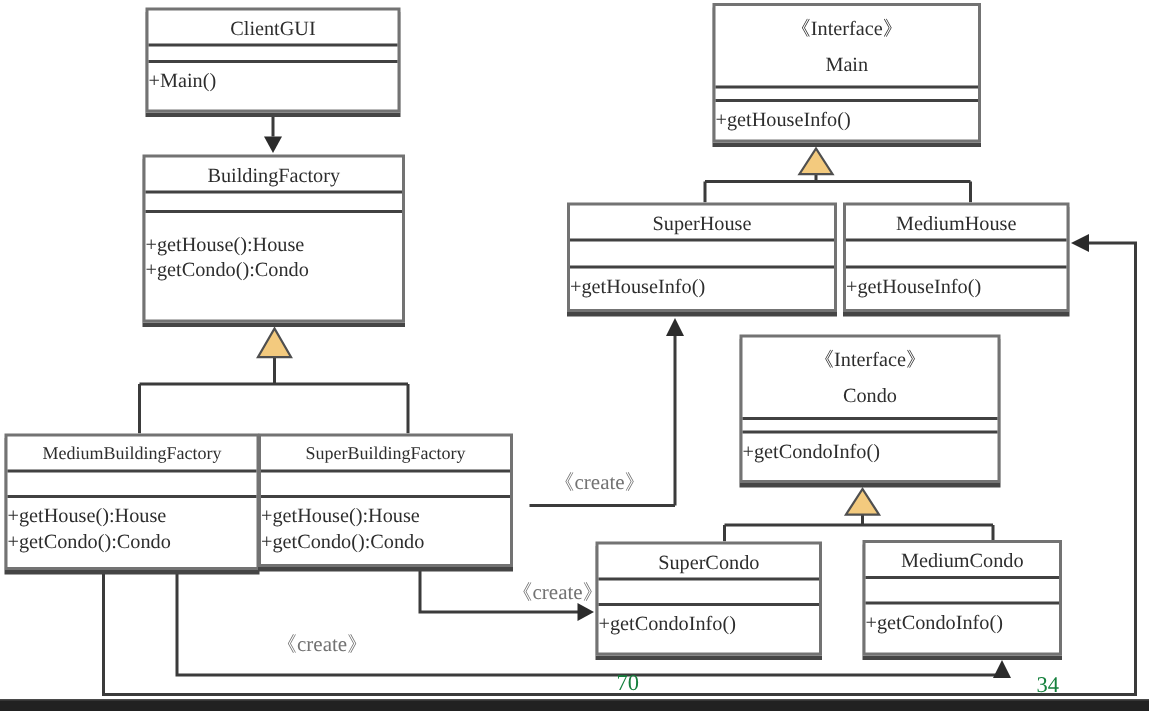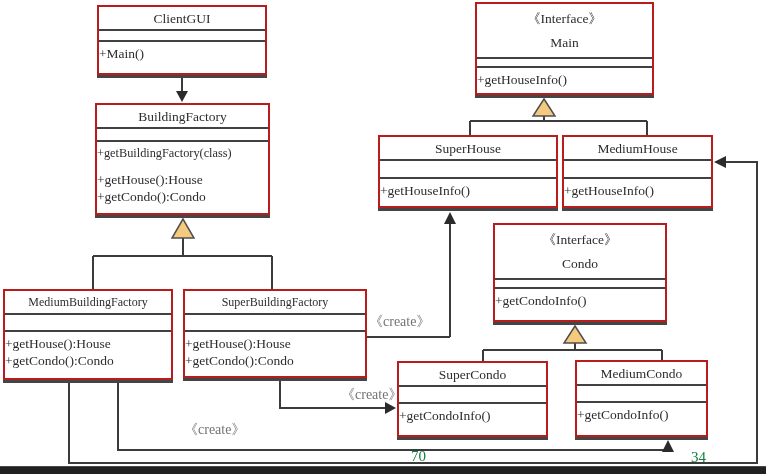--- a/index.html
+++ b/index.html
@@ -1,19 +1,19 @@
 <!DOCTYPE html>
 <html><head>
 <meta charset="utf-8">
 <style>
   html,body{margin:0;padding:0;background:#fff;}
   .stage{position:relative;width:766px;height:474px;background:#ffffff;overflow:hidden;
          font-family:"Liberation Serif","DejaVu Serif",serif;color:#2d2d2d;}
   svg.wires{position:absolute;left:0;top:0;z-index:1;}
-  .cls{position:absolute;z-index:2;background:#ffffff;border:2px solid #b91c1c;
+  .cls{position:absolute;z-index:2;background:#ffffff;border:2px solid #737373;
        box-shadow:0 3px 0 0 #454545;box-sizing:border-box;}
   .cls-title{text-align:center;border-bottom:2px solid #414141;padding:3px 2px 2px 2px;
              font-size:13.5px;line-height:17px;white-space:nowrap;overflow:hidden;}
   .cls-title.small{font-size:12px;}
   .cls-attrs{border-bottom:2px solid #414141;}
   .cls-methods{padding:3px 4px 2px 0;font-size:13.5px;line-height:17px;white-space:nowrap;}
   .cls-methods .m-small{font-size:12.3px;}
   .cls-methods .gap{margin-top:9px;}
   .iface-line{display:block;line-height:20px;padding:2px 0;}
   .lbl{position:absolute;z-index:3;font-size:14px;white-space:nowrap;color:#737373;}
@@ -64,36 +64,35 @@
     <div class="cls-attrs" style="height:9px;"></div>
     <div class="cls-methods">
       <div>+Main()</div>
     </div>
   </div>
 
   <div class="cls" style="left:95px;top:103px;width:175px;height:112px;">
     <div class="cls-title">BuildingFactory</div>
     <div class="cls-attrs" style="height:11px;"></div>
     <div class="cls-methods">
-      <div class="m-small">+getBuildingFactory(class)</div>
       <div class="gap">+getHouse():House</div>
       <div>+getCondo():Condo</div>
     </div>
   </div>
 
   <div class="cls" style="left:3px;top:289px;width:170px;height:91px;">
     <div class="cls-title small">MediumBuildingFactory</div>
     <div class="cls-attrs" style="height:15px;"></div>
     <div class="cls-methods">
       <div>+getHouse():House</div>
       <div>+getCondo():Condo</div>
     </div>
   </div>
 
-  <div class="cls" style="left:183px;top:289px;width:184px;height:89px;">
+  <div class="cls" style="left:172px;top:289px;width:170px;height:89px;">
     <div class="cls-title small">SuperBuildingFactory</div>
     <div class="cls-attrs" style="height:15px;"></div>
     <div class="cls-methods">
       <div>+getHouse():House</div>
       <div>+getCondo():Condo</div>
     </div>
   </div>
 
   <div class="cls" style="left:475px;top:2px;width:179px;height:93px;">
     <div class="cls-title">

